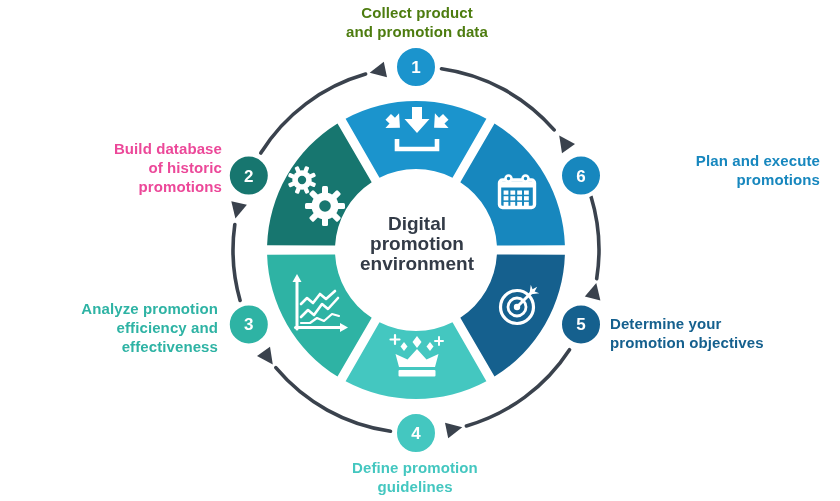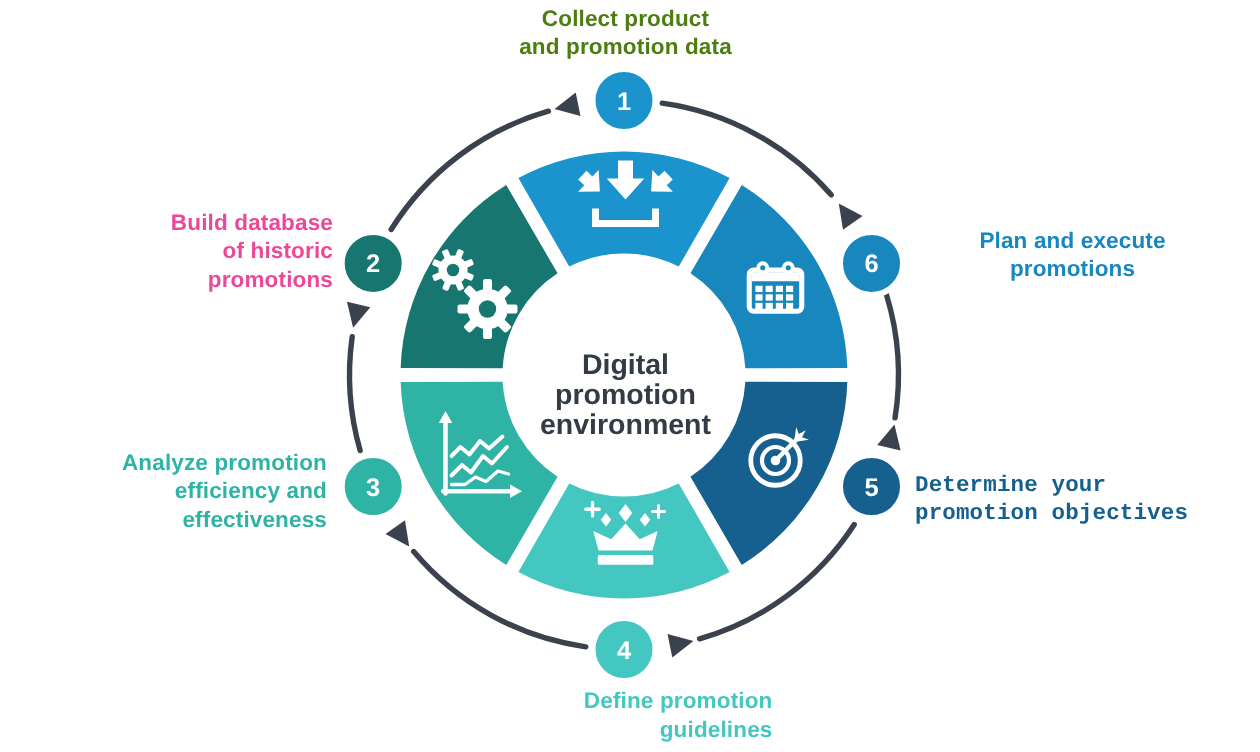--- a/index.html
+++ b/index.html
@@ -8,23 +8,23 @@
     overflow:hidden; font-family:"Liberation Sans", sans-serif;
   }
   .stage svg { position:absolute; left:0; top:0; }
   .step-label {
     position:absolute; font-weight:bold; font-size:15px; line-height:19px;
     white-space:pre-line; letter-spacing:0.1px;
   }
   #label-1 { left:297px; top:3px;   width:240px; text-align:center; }
   #label-2 { left:42px;  top:139px; width:180px; text-align:right;  }
   #label-3 { left:38px;  top:299px; width:180px; text-align:right;  }
-  #label-4 { left:315px; top:458px; width:200px; text-align:right; }
-  #label-5 { left:610px; top:314px; width:210px; text-align:left;font-family:Liberation Mono, monospace;   }
-  #label-6 { left:610px; top:151px; width:210px; text-align:center;   }
+  #label-4 { left:315px; top:458px; width:200px; text-align:center; }
+  #label-5 { left:610px; top:314px; width:210px; text-align:left;   }
+  #label-6 { left:610px; top:151px; width:210px; text-align:right;   }
   .center-label {
     position:absolute; left:336px; top:214px; width:162px;
     font-weight:bold; font-size:19px; line-height:20px;
     text-align:center; white-space:pre-line;
   }
   .num { font-family:"Liberation Sans", sans-serif; font-weight:bold; font-size:17px; fill:#ffffff; text-anchor:middle; }
 </style>
 </head>
 <body>
 
@@ -168,17 +168,17 @@
   <div id="label-3" class="step-label" style="color: rgb(46, 179, 164); text-align: right;">Analyze promotion
 efficiency and
 effectiveness</div>
   <div id="label-4" class="step-label" style="color: rgb(68, 199, 192);">Define promotion
 guidelines</div>
   <div id="label-5" class="step-label" style="color: rgb(21, 96, 142);">Determine your
 promotion objectives</div>
   <div id="label-6" class="step-label" style="color: rgb(23, 135, 190);">Plan and execute
 promotions</div>
 
-  <div class="center-label" style="color: rgb(51, 59, 71); margin-top: 20px;">Digital
+  <div class="center-label" style="color: rgb(51, 59, 71);">Digital
 promotion
 environment</div>
 
 </div>
 
 </body></html>

